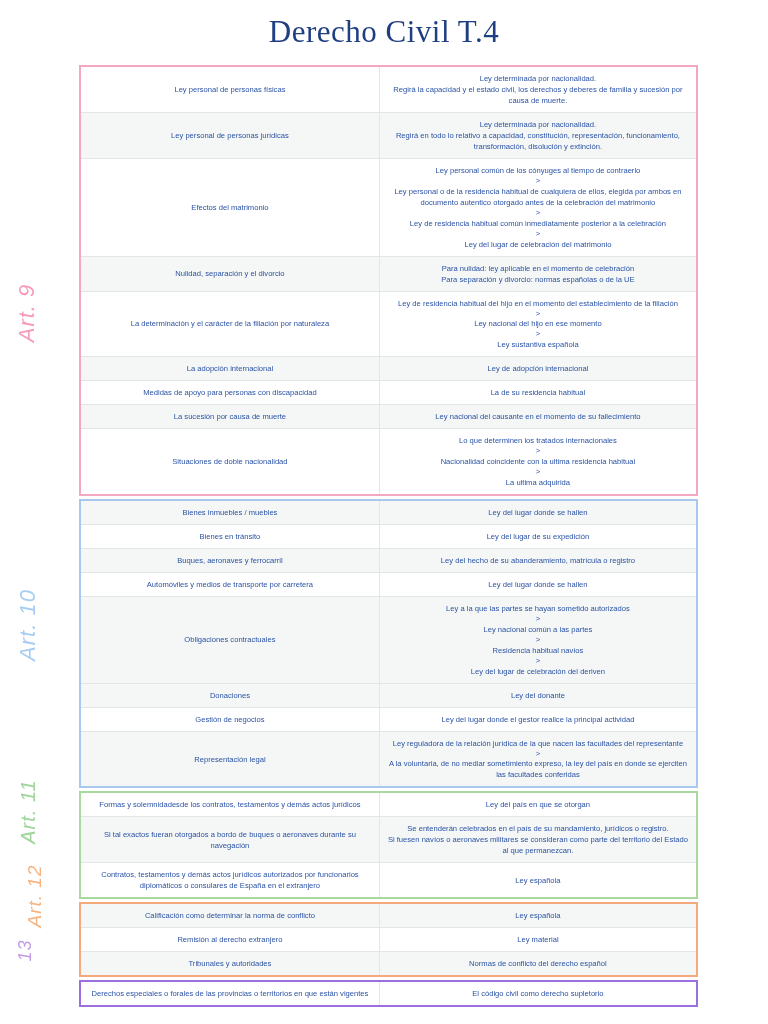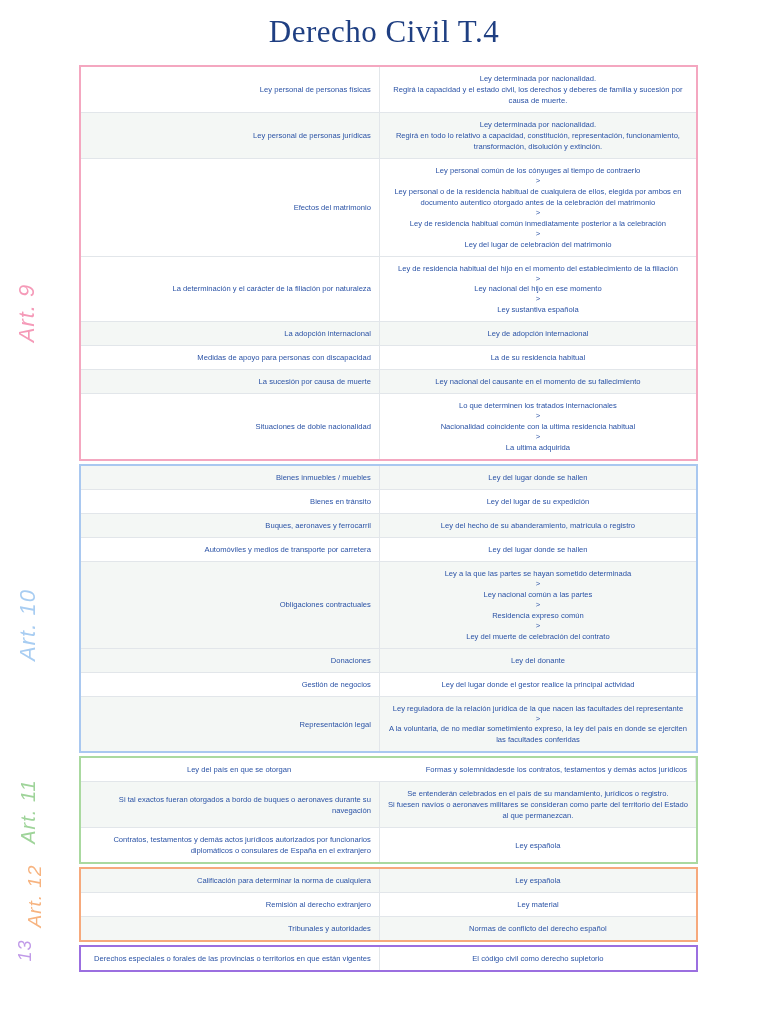--- a/index.html
+++ b/index.html
@@ -76,21 +76,20 @@
     font-size: 7.6px;
     line-height: 1.45;
     text-align: center;
     display: flex;
     flex-direction: column;
     justify-content: center;
   }
   .cell-left {
     width: 48.6%;
     border-right: 1px solid #e2e6ea;
-    text-align: right;
   }
   .cell-right {
     width: 51.4%;
   }
   .cell .sep {
     display: block;
     line-height: 1.3;
   }
   .cell .ln { display: block; }
 
@@ -163,20 +162,27 @@
           <div class="cell cell-right">
             <span class="ln">Ley personal común de los cónyuges al tiempo de contraerlo</span>
             <span class="sep">&gt;</span>
             <span class="ln">Ley personal o de la residencia habitual de cualquiera de ellos, elegida por ambos en documento autentico otorgado antes de la celebración del matrimonio</span>
             <span class="sep">&gt;</span>
             <span class="ln">Ley de residencia habitual común inmediatamente posterior a la celebración</span>
             <span class="sep">&gt;</span>
             <span class="ln">Ley del lugar de celebración del matrimonio</span>
           </div>
         </div>
+        <div class="row alt">
+          <div class="cell cell-left">Nulidad, separación y el divorcio</div>
+          <div class="cell cell-right">
+            <span class="ln">Para nulidad: ley aplicable en el momento de celebración</span>
+            <span class="ln">Para separación y divorcio: normas españolas o de la UE</span>
+          </div>
+        </div>
         <div class="row plain">
           <div class="cell cell-left">La determinación y el carácter de la filiación por naturaleza</div>
           <div class="cell cell-right">
             <span class="ln">Ley de residencia habitual del hijo en el momento del establecimiento de la filiación</span>
             <span class="sep">&gt;</span>
             <span class="ln">Ley nacional del hijo en ese momento</span>
             <span class="sep">&gt;</span>
             <span class="ln">Ley sustantiva española</span>
           </div>
         </div>
@@ -230,27 +236,27 @@
         </div>
         <div class="row plain">
           <div class="cell cell-left">Automóviles y medios de transporte por carretera</div>
           <div class="cell cell-right">
             <span class="ln">Ley del lugar donde se hallen</span>
           </div>
         </div>
         <div class="row alt">
           <div class="cell cell-left">Obligaciones contractuales</div>
           <div class="cell cell-right">
-            <span class="ln">Ley a la que las partes se hayan sometido determinada</span>
+            <span class="ln">Ley a la que las partes se hayan sometido autorizados</span>
             <span class="sep">&gt;</span>
             <span class="ln">Ley nacional común a las partes</span>
             <span class="sep">&gt;</span>
-            <span class="ln">Residencia expreso común</span>
-            <span class="sep">&gt;</span>
-            <span class="ln">Ley del muerte de celebración del contrato</span>
+            <span class="ln">Residencia habitual navíos</span>
+            <span class="sep">&gt;</span>
+            <span class="ln">Ley del lugar de celebración del deriven</span>
           </div>
         </div>
         <div class="row alt">
           <div class="cell cell-left">Donaciones</div>
           <div class="cell cell-right">
             <span class="ln">Ley del donante</span>
           </div>
         </div>
         <div class="row plain">
           <div class="cell cell-left">Gestión de negocios</div>
@@ -262,42 +268,42 @@
           <div class="cell cell-left">Representación legal</div>
           <div class="cell cell-right">
             <span class="ln">Ley reguladora de la relación jurídica de la que nacen las facultades del representante</span>
             <span class="sep">&gt;</span>
             <span class="ln">A la voluntaria, de no mediar sometimiento expreso, la ley del país en donde se ejerciten las facultades conferidas</span>
           </div>
         </div>
       </div>
       <div class="article-block block-art11" style="border-color: rgb(170, 217, 160);">
         <div class="row plain">
+          <div class="cell cell-left">Formas y solemnidadesde los contratos, testamentos y demás actos jurídicos</div>
           <div class="cell cell-right">
             <span class="ln">Ley del país en que se otorgan</span>
           </div>
-          <div class="cell cell-left">Formas y solemnidadesde los contratos, testamentos y demás actos jurídicos</div>
         </div>
         <div class="row alt">
           <div class="cell cell-left">Si tal exactos fueran otorgados a bordo de buques o aeronaves durante su navegación</div>
           <div class="cell cell-right">
             <span class="ln">Se entenderán celebrados en el país de su mandamiento, jurídicos o registro.</span>
             <span class="ln">Si fuesen navíos o aeronaves militares se consideran como parte del territorio del Estado al que permanezcan.</span>
           </div>
         </div>
         <div class="row plain">
           <div class="cell cell-left">Contratos, testamentos y demás actos jurídicos autorizados por funcionarios diplomáticos o consulares de España en el extranjero</div>
           <div class="cell cell-right">
             <span class="ln">Ley española</span>
           </div>
         </div>
       </div>
       <div class="article-block block-art12" style="border-color: rgb(246, 169, 124);">
         <div class="row alt">
-          <div class="cell cell-left">Calificación para determinar la norma de cualquiera</div>
+          <div class="cell cell-left">Calificación como determinar la norma de conflicto</div>
           <div class="cell cell-right">
             <span class="ln">Ley española</span>
           </div>
         </div>
         <div class="row plain">
           <div class="cell cell-left">Remisión al derecho extranjero</div>
           <div class="cell cell-right">
             <span class="ln">Ley material</span>
           </div>
         </div>

